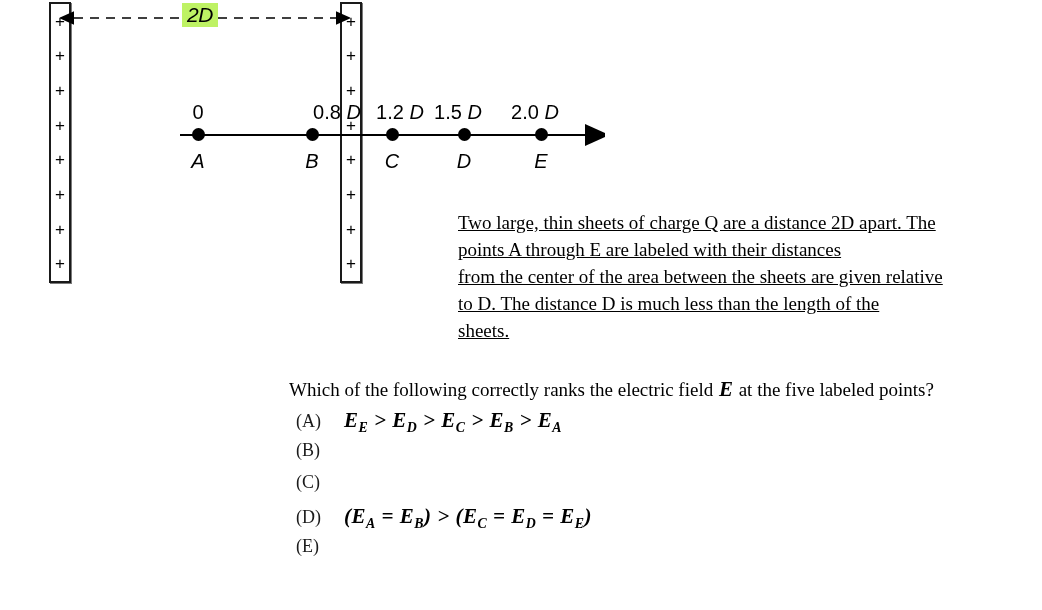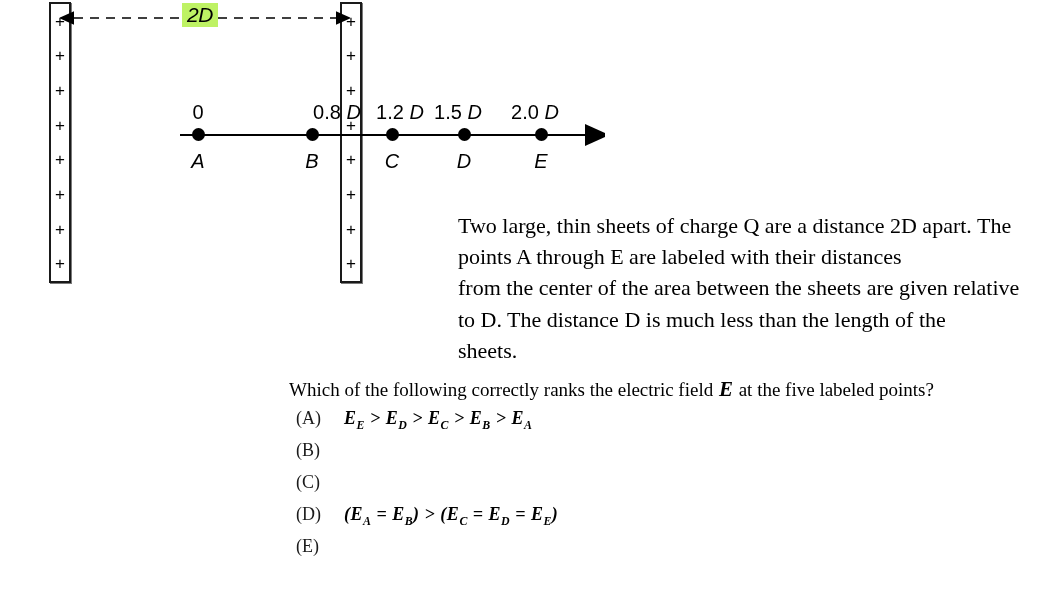--- a/index.html
+++ b/index.html
@@ -109,22 +109,23 @@
     transform: translateX(-50%);
     top: 150px;
   }
 
   
   #stem {
     position: absolute;
     left: 458px;
     top: 210px;
     width: 570px;
-    font-size: 22px;
+    font-size: 19px;
     line-height: 1.42;
+    text-decoration: underline;
   }
   #stem div { white-space: nowrap; }
 
   
   #question {
     position: absolute;
     left: 289px;
     top: 377px;
     font-size: 19px;
     white-space: nowrap;
@@ -150,21 +151,21 @@
     height: 32px;
   }
   .choice-letter {
     width: 48px;
     flex: none;
     font-size: 18px;
     color: #1b1b1b;
   }
   .choice-expr {
     font-family: "Liberation Serif", "DejaVu Serif", serif;
-    font-size: 18px;
+    font-size: 21px;
     font-weight: bold;
     font-style: italic;
     letter-spacing: 0.5px;
     white-space: nowrap;
   }
   .choice-expr sub {
     font-size: 0.66em;
     font-style: italic;
     font-weight: bold;
   }

